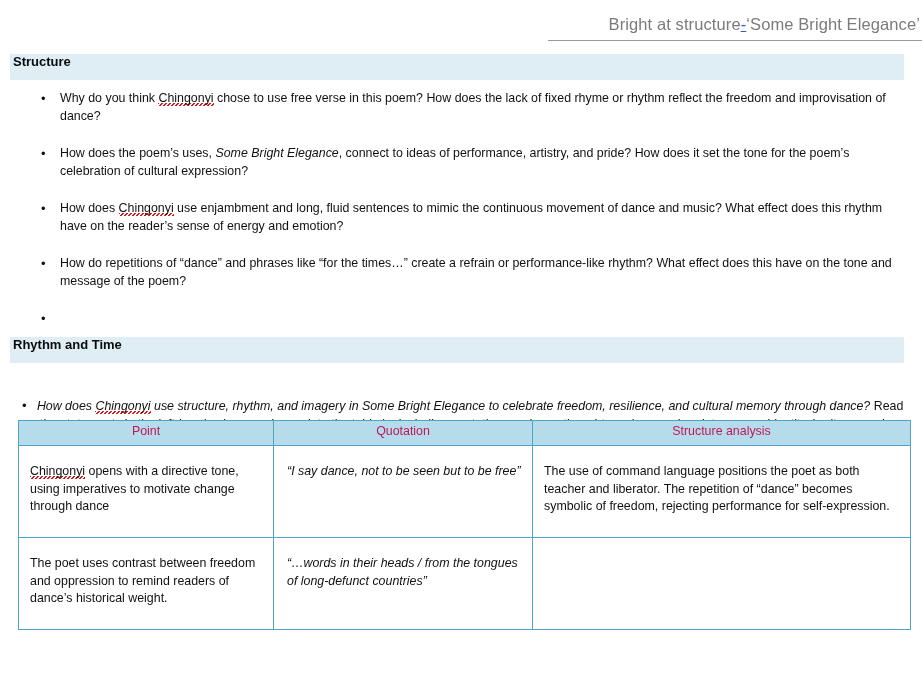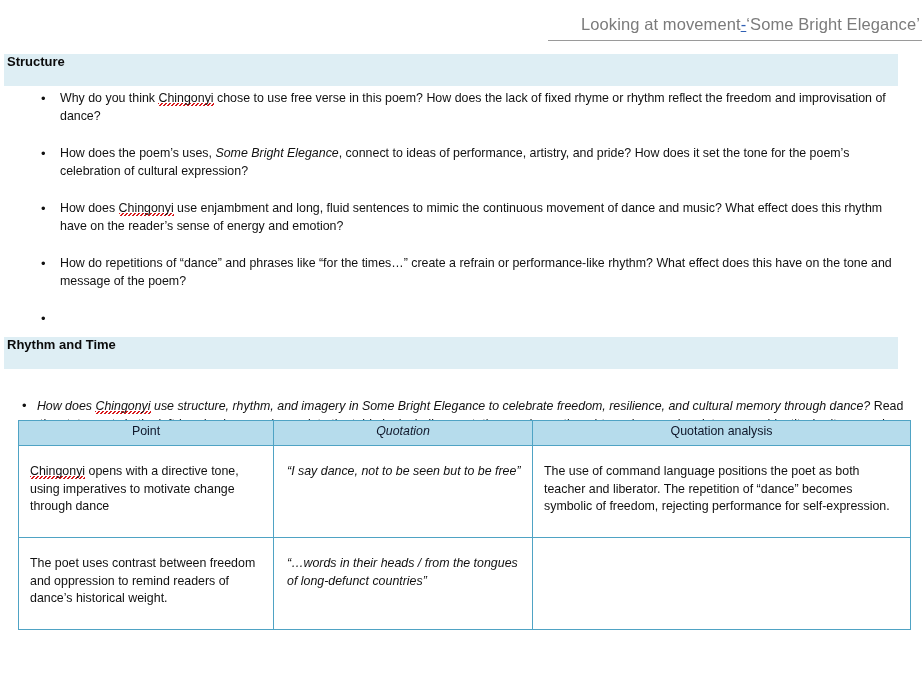--- a/index.html
+++ b/index.html
@@ -45,23 +45,23 @@
   }
   .header-title .hyphen-link {
     color: #2f5fb3;
     text-decoration: underline;
     text-decoration-color: #2f5fb3;
   }
 
   
   .section-bar {
     position: absolute;
-    left: 4px;
+    left: 10px;
     width: 894px;
-    height: 32px;
+    height: 26px;
     background: #deeef4;
   }
   .section-bar .section-label {
     position: absolute;
     left: 3px;
     top: -1px;
     font-size: 13px;
     font-weight: bold;
     line-height: 18px;
     color: #0b0b0b;
@@ -135,45 +135,45 @@
     border: 1px solid #4fa3c4;
     vertical-align: top;
     padding: 0;
   }
   .analysis-table th {
     background: #b6dcec;
     height: 25px;
     font-size: 12.4px;
     font-weight: normal;
     text-align: center;
-    color: #0f172a;
+    color: #be185d;
     padding: 3px 4px;
   }
   .analysis-table td {
     padding: 17px 11px 11px 11px;
     font-size: 12.4px;
     line-height: 17.5px;
     color: #111111;
   }
   .analysis-table td.quote {
     font-style: italic;
     padding-left: 13px;
     margin-top: 36px;
   }
   .analysis-table tr.data-row { height: 92px; }
   .col-point { width: 255px; }
-  .col-quote { width: 259px; font-style: italic; }
+  .col-quote { width: 259px; }
   .col-analysis { width: 378px; }
 </style>
 </head>
 <body>
 
 <div class="page-header">
   <div class="rule"></div>
-  <div class="header-title"><span>Looking at movement</span><span class="hyphen-link">-</span><span>‘Some Bright Elegance’</span></div>
+  <div class="header-title"><span>Bright at structure</span><span class="hyphen-link">-</span><span>‘Some Bright Elegance’</span></div>
 </div>
 
 <div class="section-bar" style="top:54px;">
   <span class="section-label">Structure</span>
 </div>
 
 <div class="bullet-list" style="top:90px;">
 
   <div class="bullet-item">
     <span class="dot">•</span><span>Why do you think </span><span class="sp">Chingonyi</span><span> chose to use free verse in this poem? How does the lack of fixed rhyme or rhythm reflect the freedom and improvisation of dance?</span>
@@ -201,21 +201,21 @@
   <span class="section-label">Rhythm and Time</span>
 </div>
 
 <div class="rt-intro"><span class="dot">•</span>&nbsp;&nbsp;&nbsp;<span class="lead">How does </span><span class="lead sp">Chingonyi</span><span class="lead"> use structure, rhythm, and imagery in Some Bright Elegance to celebrate freedom, resilience, and cultural memory through dance?</span><span> Read the statements in the left-hand column and complete the table by including quotations and your thoughts on how each point conveys identity, heritage, and liberation.</span></div>
 
 <table class="analysis-table">
   <thead>
     <tr>
       <th class="col-point">Point</th>
       <th class="col-quote">Quotation</th>
-      <th class="col-analysis">Quotation analysis</th>
+      <th class="col-analysis">Structure analysis</th>
     </tr>
   </thead>
   <tbody>
     <tr class="data-row">
       <td class="col-point"><span class="sp">Chingonyi</span><span> opens with a directive tone, using imperatives to motivate change through dance</span></td>
       <td class="col-quote quote"><span>“I say dance, not to be seen but to be free”</span></td>
       <td class="col-analysis"><span>The use of command language positions the poet as both teacher and liberator. The repetition of “dance” becomes symbolic of freedom, rejecting performance for self-expression.</span></td>
     </tr>
     <tr class="data-row">
       <td class="col-point"><span class="sp"></span><span>The poet uses contrast between freedom and oppression to remind readers of dance’s historical weight.</span></td>

